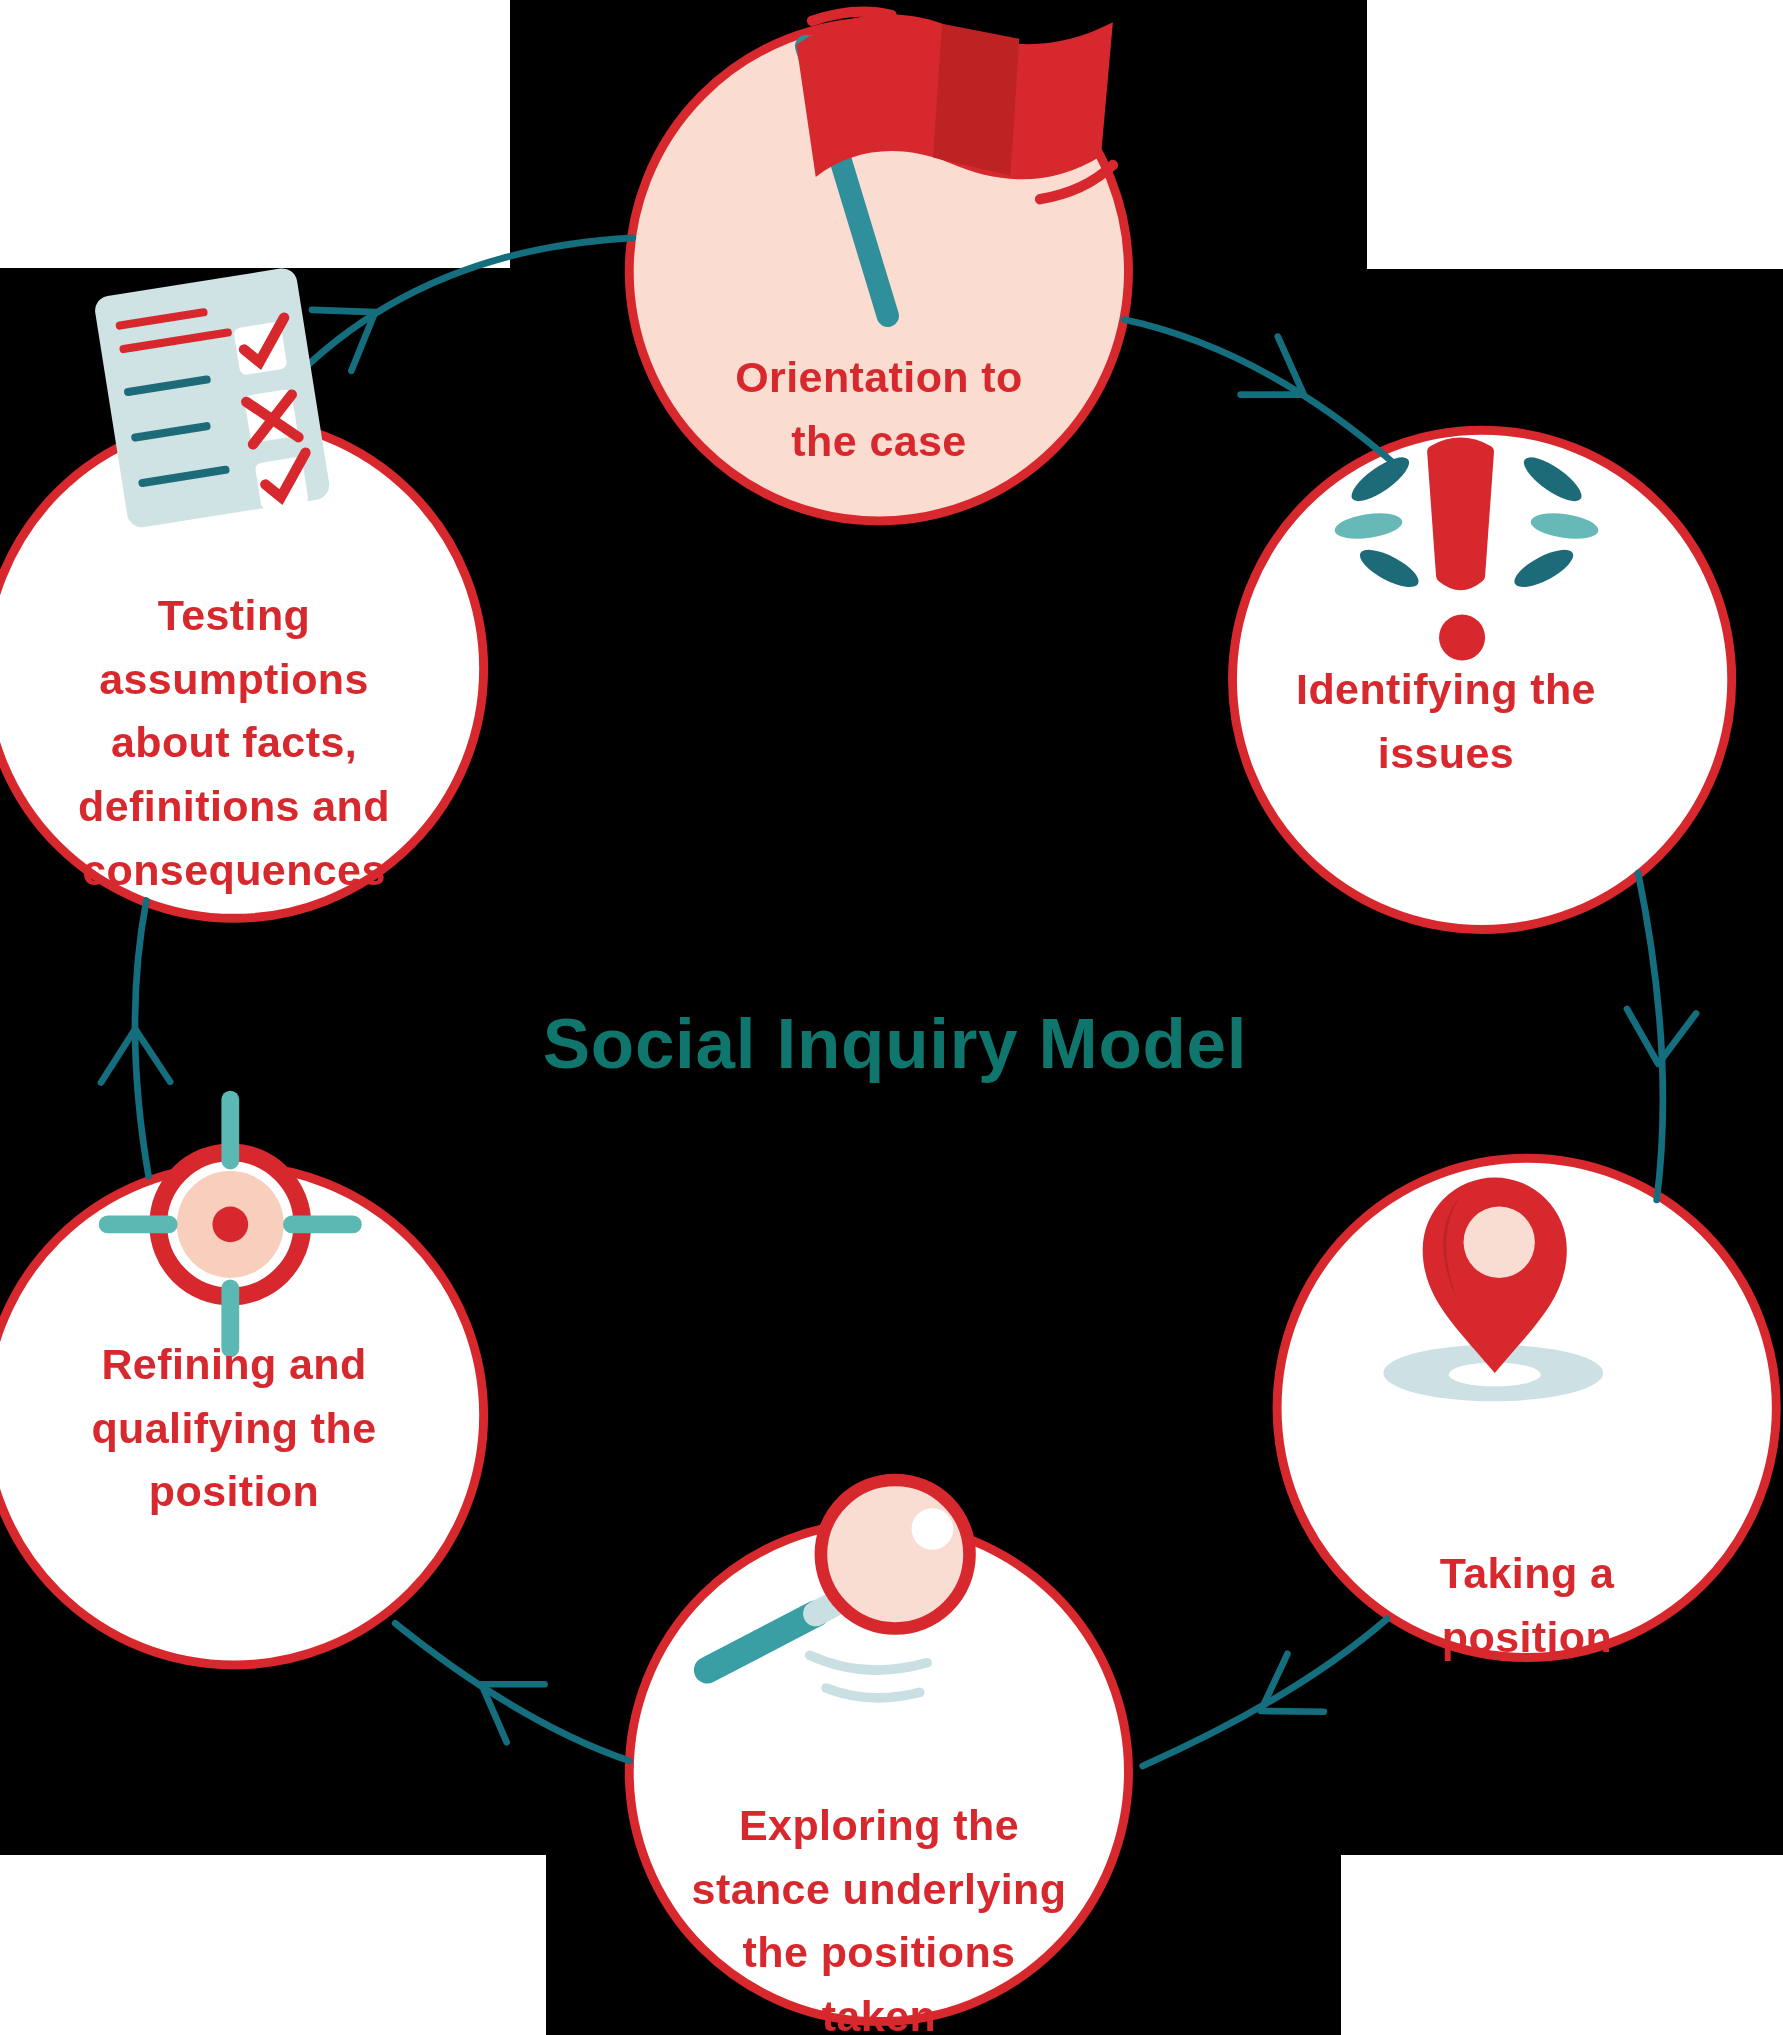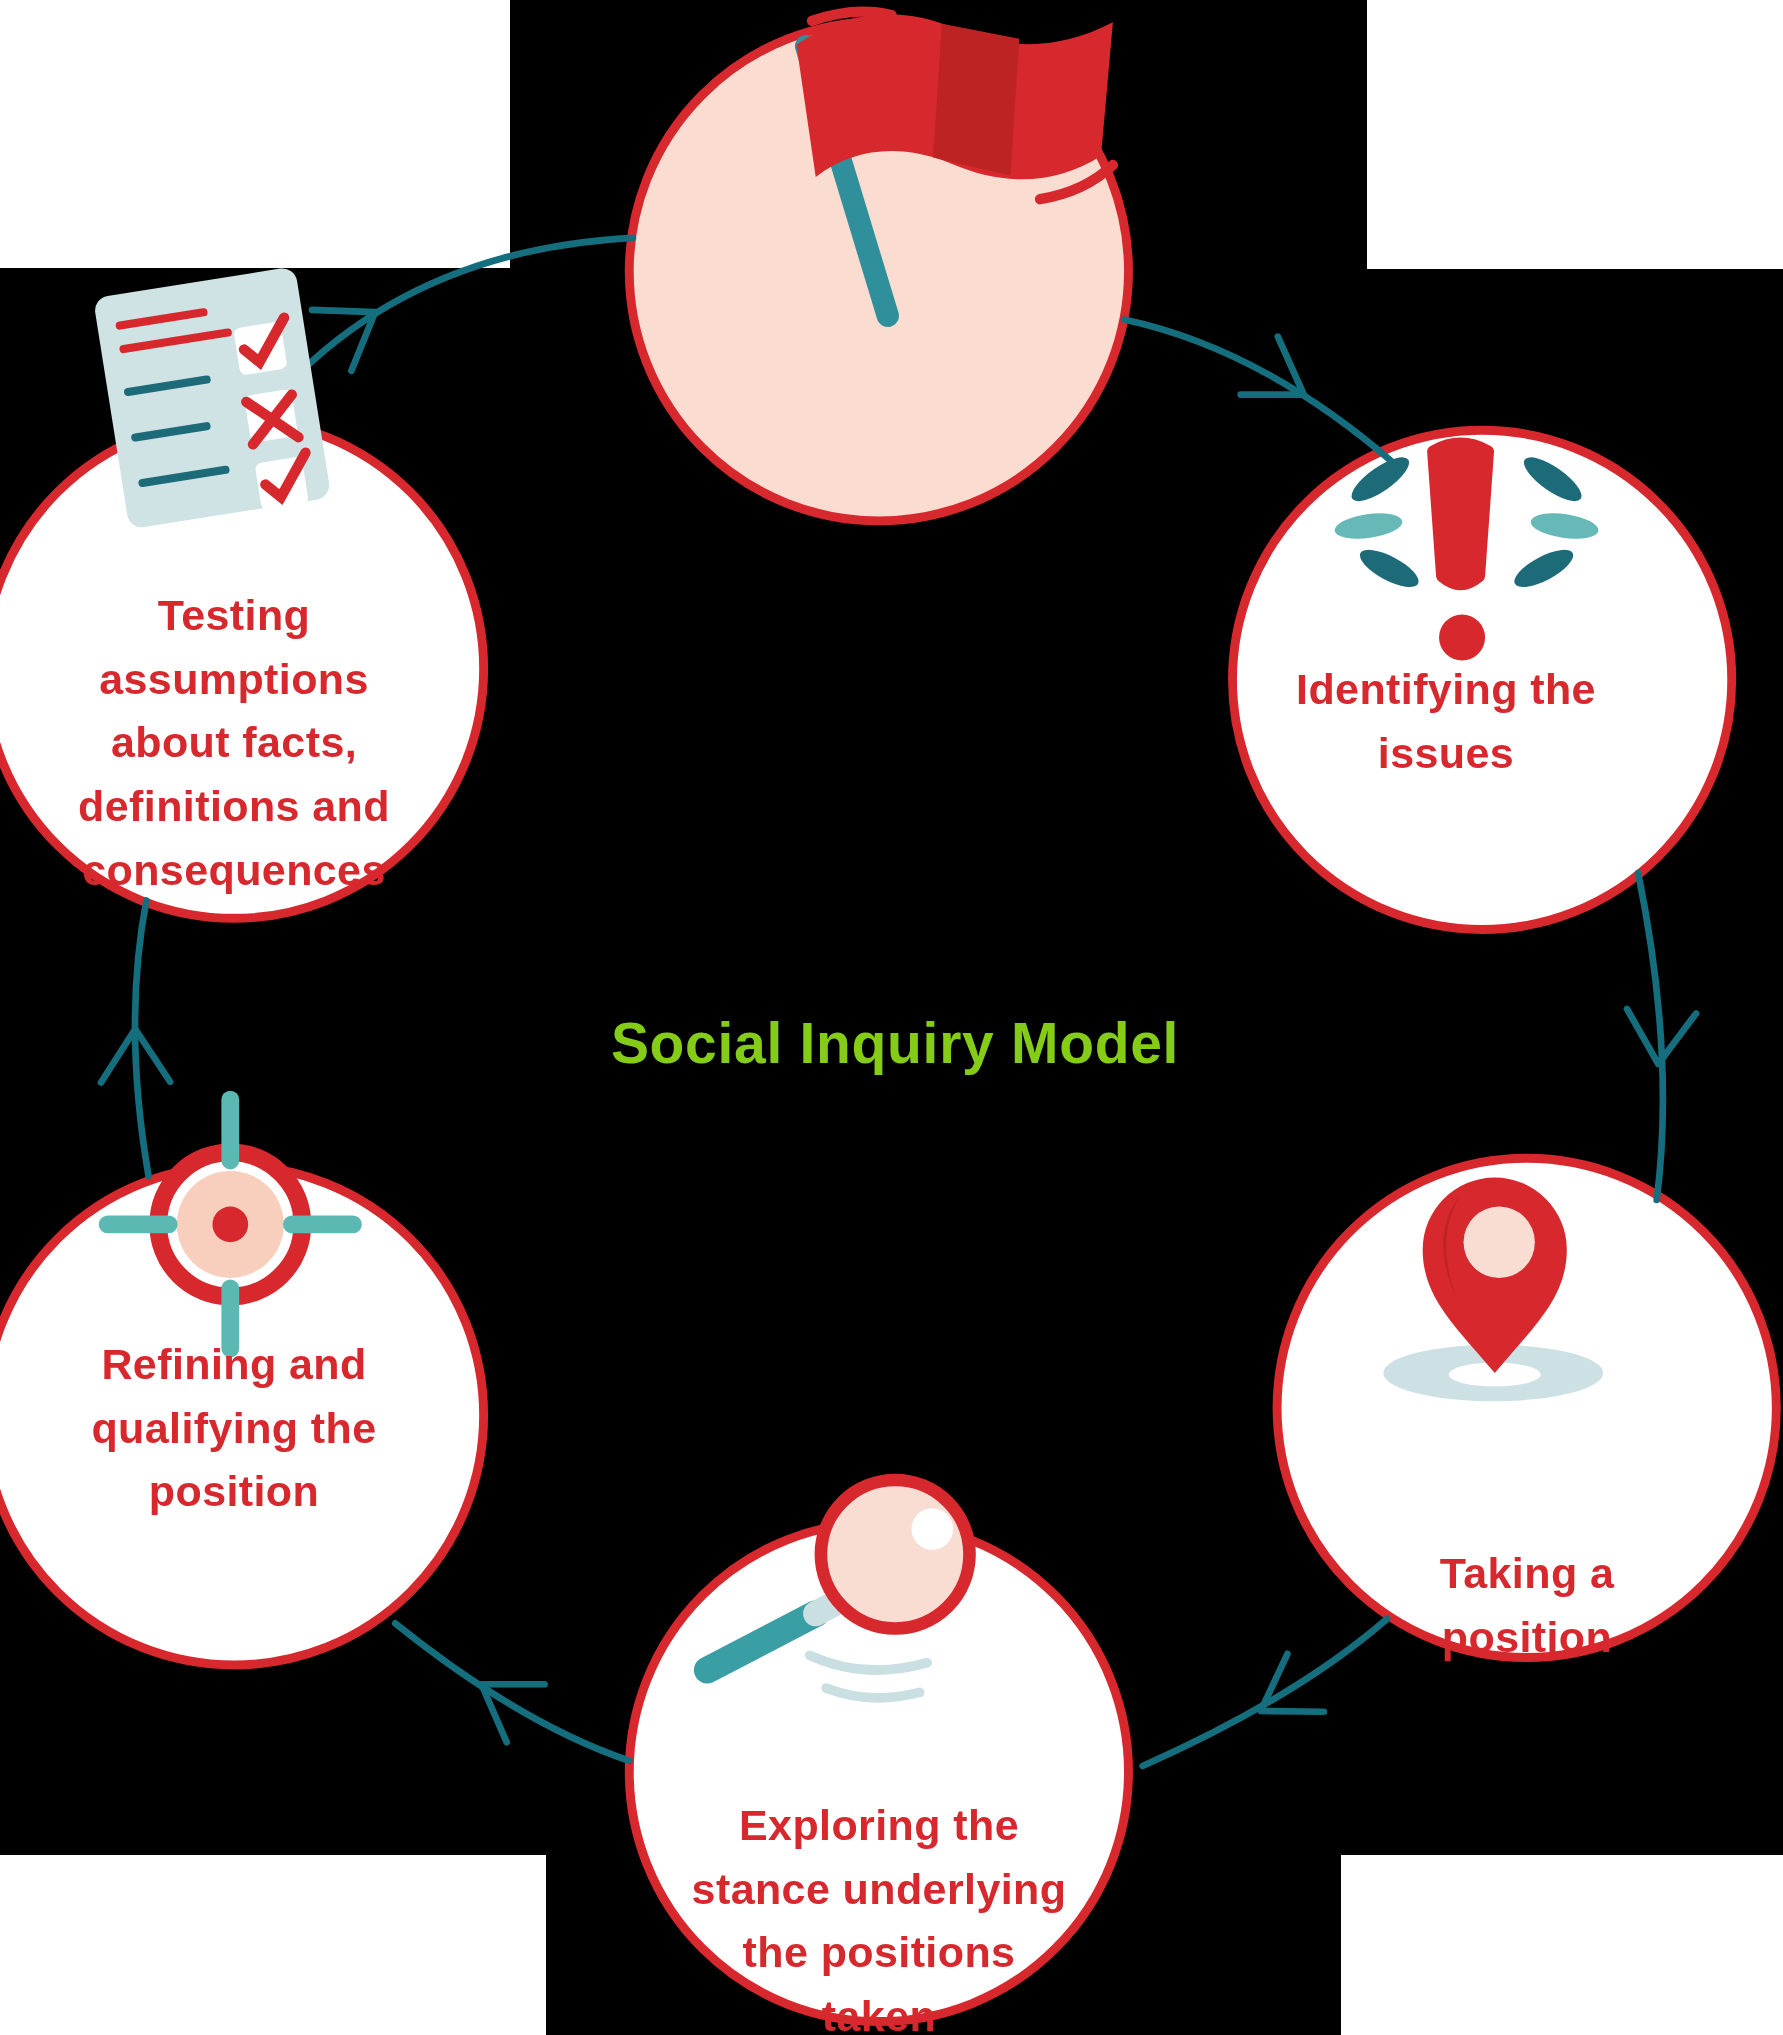--- a/index.html
+++ b/index.html
@@ -7,22 +7,22 @@
           font-family:"Liberation Sans", sans-serif;}
   .corner{position:absolute;background:#ffffff;}
   .corner.tl{left:0;top:0;width:510px;height:268px;}
   .corner.tr{left:1367px;top:0;width:416px;height:269px;}
   .corner.bl{left:0;top:1855px;width:546px;height:180px;}
   .corner.br{left:1341px;top:1855px;width:442px;height:180px;}
   svg.art{position:absolute;left:0;top:0;}
   .label{position:absolute;transform:translate(-50%,-50%);width:476px;text-align:center;
          white-space:pre-line;color:#d7282e;font-weight:bold;font-size:43px;line-height:1.48;
          letter-spacing:0.4px;}
-  .title{position:absolute;transform:translate(-50%,-50%);color:#84cc16;font-weight:bold;
-         font-size:57px;letter-spacing:0.7px;white-space:nowrap;}
+  .title{position:absolute;transform:translate(-50%,-50%);color:#0f766e;font-weight:bold;
+         font-size:71px;letter-spacing:0.7px;white-space:nowrap;}
   .lab-orientation{left:879px;top:410px;}
   .lab-identifying{left:1446px;top:722px;}
   .lab-taking{left:1527px;top:1566px;margin-top:40px;}
   .lab-exploring{left:879px;top:1921px;}
   .lab-refining{left:234px;top:1428px;}
   .lab-testing{left:234px;top:743px;}
   .title-pos{left:895px;top:1043px;}
 </style>
 </head>
 <body>
@@ -137,20 +137,22 @@
       <rect x="328" y="448" width="64" height="64" rx="9" fill="#ffffff"></rect>
       <path d="M338,478 L356,498 L398,444" stroke="#d7282e" stroke-width="14" stroke-linecap="round" fill="none"></path>
       <rect x="328" y="540" width="64" height="64" rx="9" fill="#ffffff"></rect>
       <path d="M330,548 L392,606 M392,548 L330,606" stroke="#d7282e" stroke-width="14" stroke-linecap="round" fill="none"></path>
       <rect x="328" y="632" width="64" height="64" rx="9" fill="#ffffff"></rect>
       <path d="M338,662 L356,682 L398,628" stroke="#d7282e" stroke-width="14" stroke-linecap="round" fill="none"></path>
     </g>
   </svg>
 
   <div class="title title-pos">Social Inquiry Model</div>
+  <div class="label lab-orientation">Orientation to
+the case</div>
   <div class="label lab-identifying">Identifying the
 issues</div>
   <div class="label lab-taking">Taking a
 position</div>
   <div class="label lab-exploring">Exploring the
 stance underlying
 the positions
 taken</div>
   <div class="label lab-refining">Refining and
 qualifying the

